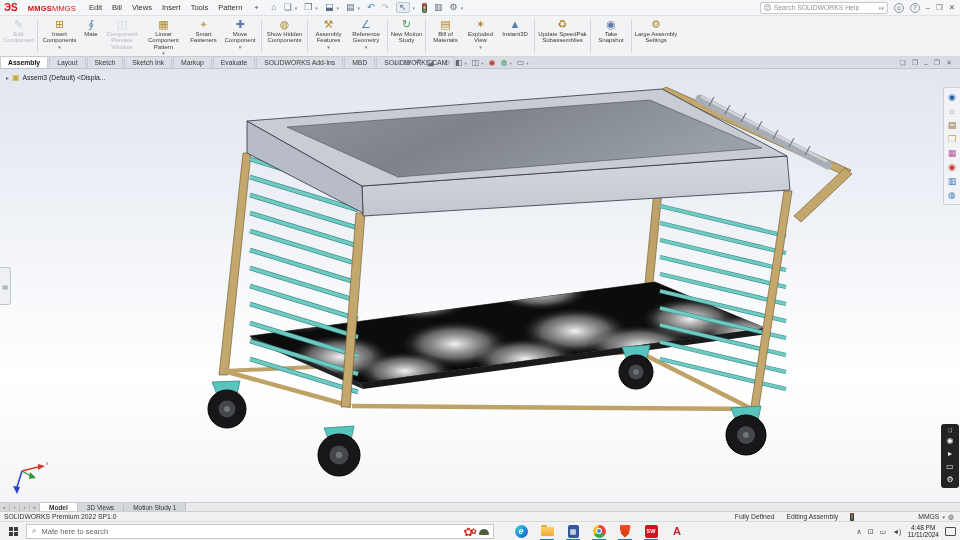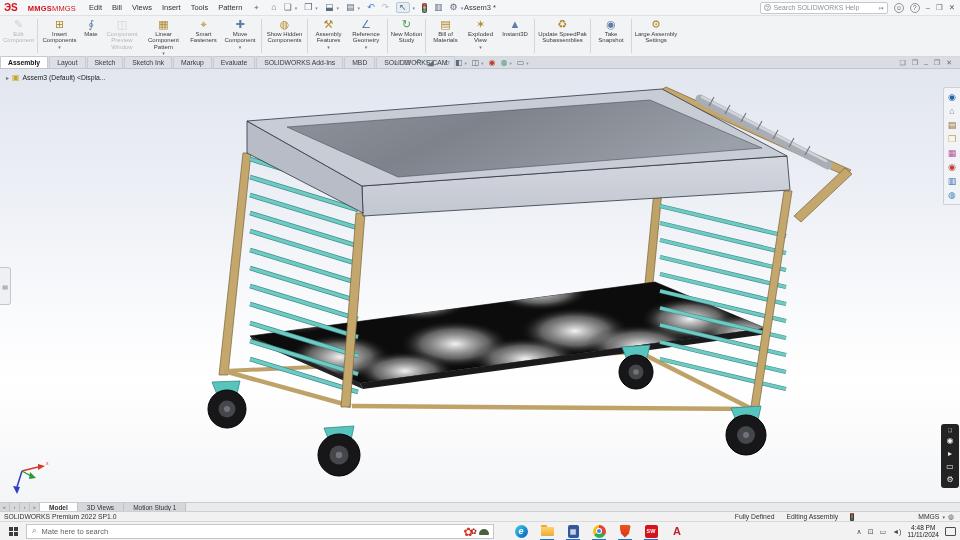--- a/index.html
+++ b/index.html
@@ -129,21 +129,20 @@
     <span class="qcaret">▾</span>
     <span class="tlight">
         <i style="background:#e04b3a"></i>
         <i style="background:#c9b86a"></i>
         <i style="background:#79a06c"></i>
       </span>
     <span class="qi">▥</span>
     <span class="qi">⚙</span>
     <span class="qcaret">▾</span>
   </span>
-  <span class="doc-title">Assem3 *</span>
   <span class="tb-right">
     <span class="searchbox">
       <span class="circ">?</span>
       <span class="ph">Search SOLIDWORKS Help</span>
       <span style="font-size:7px;color:#6a7078">⌕</span>
       <span class="qcaret">▾</span>
     </span>
     <span class="circbtn">☺</span>
     <span class="circbtn">?</span>
     <span class="wbtn">–</span>

